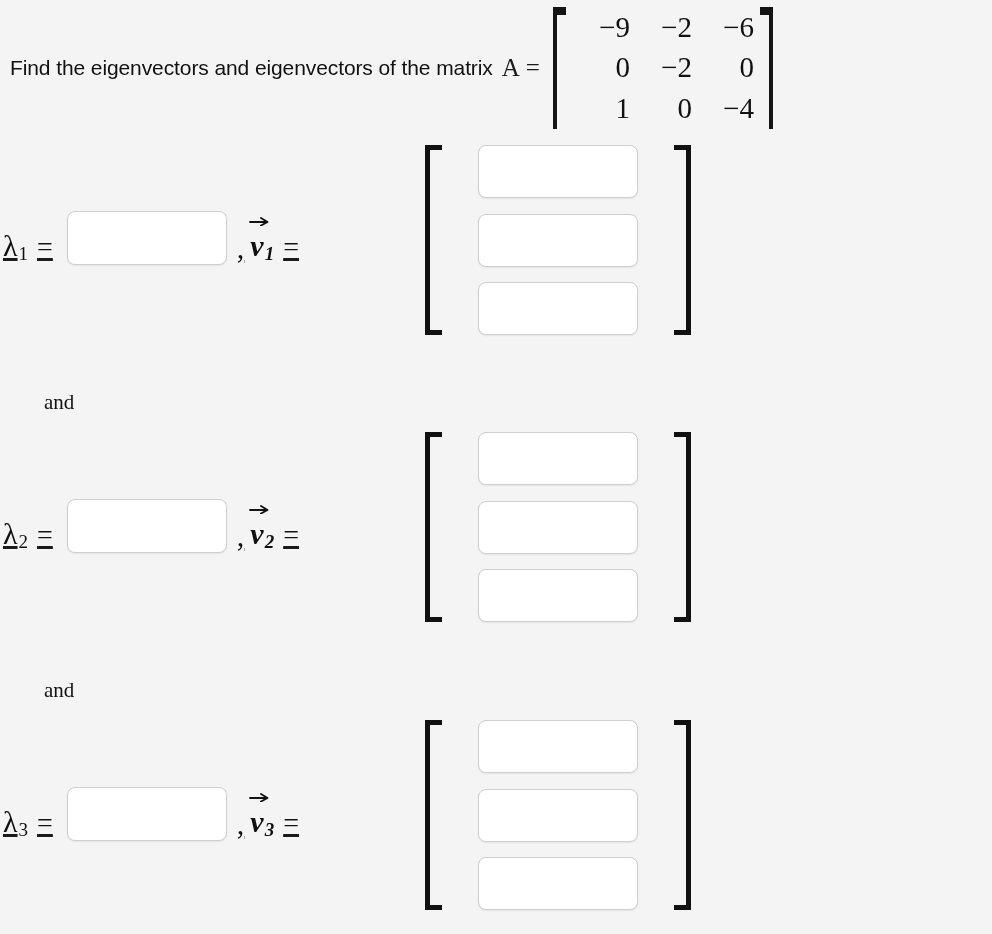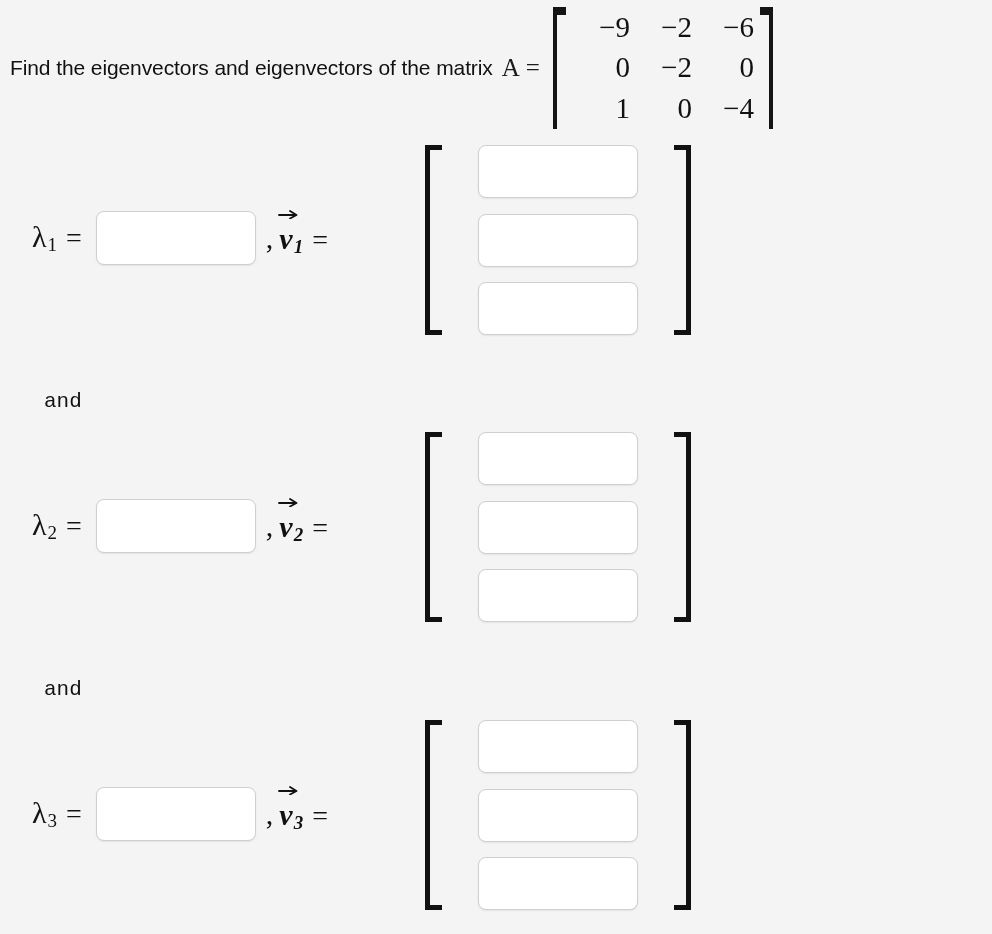--- a/index.html
+++ b/index.html
@@ -96,24 +96,25 @@
   .matrix-grid > div {
     line-height: 40px;
     padding-right: 2px;
   }
 
   
   .eigen-block { position: absolute; left: 0; width: 992px; }
 
   .lambda-line {
     position: absolute;
-    left: 32px;
+    left: 3px;
     display: flex;
-    align-items: center;
+    align-items: flex-end;
     white-space: nowrap;
+    text-decoration: underline;
   }
   .lambda-sym, .vec-sym {
     font-family: "Liberation Serif", serif;
     font-size: 30px;
     color: #111;
   }
   .lambda-sym .sub, .vec-sym .sub {
     font-size: 19px;
     vertical-align: -4px;
     padding-left: 1px;
@@ -201,21 +202,21 @@
     font-family: "Liberation Sans", sans-serif;
     font-size: 17px;
     color: #111;
     padding: 0 10px;
     outline: none;
   }
 
   .connector {
     position: absolute;
     left: 44px;
-    font-family: Liberation Mono, monospace;
+    font-family: Liberation Serif, serif;
     font-size: 21px;
     color: #111;
   }
 </style>
 </head>
 <body>
 
 <div class="page">
 
   <div class="prompt-row">

